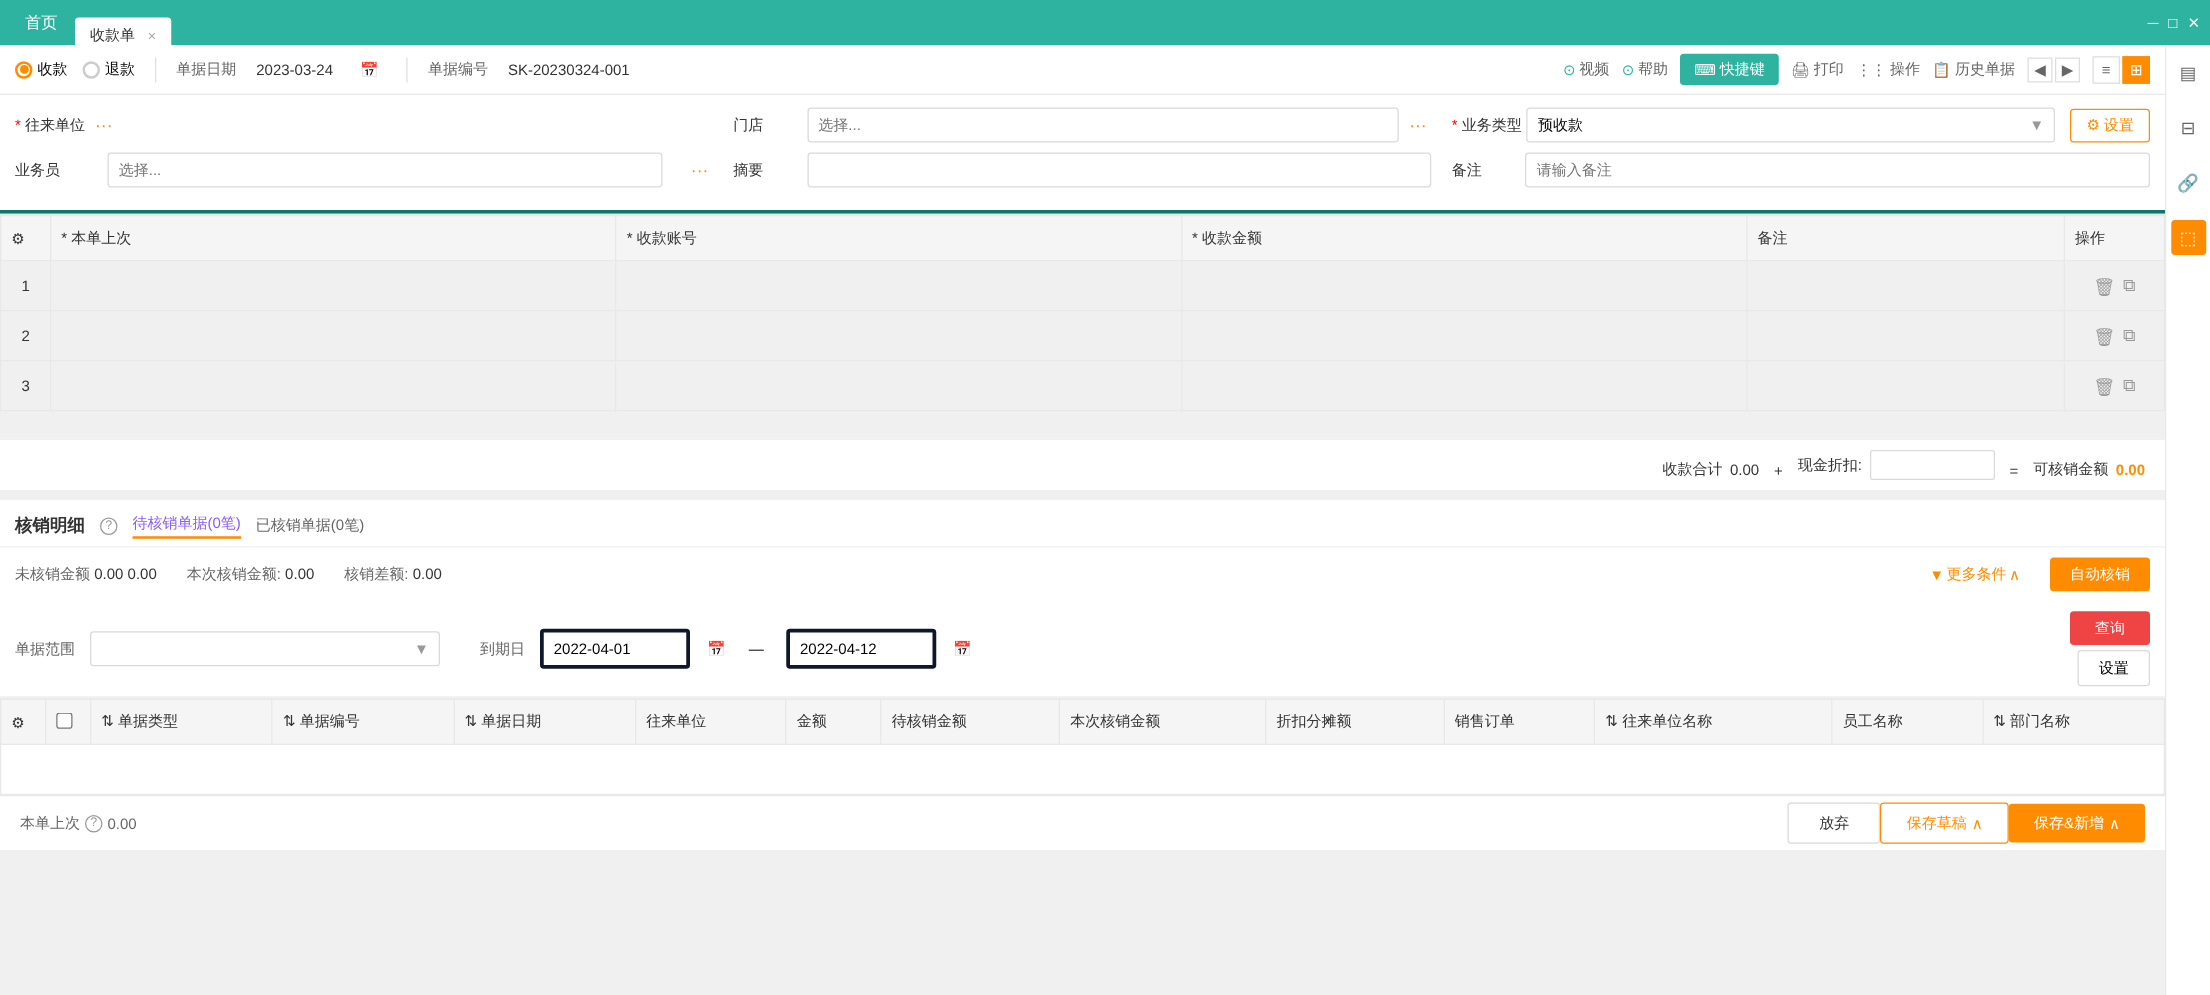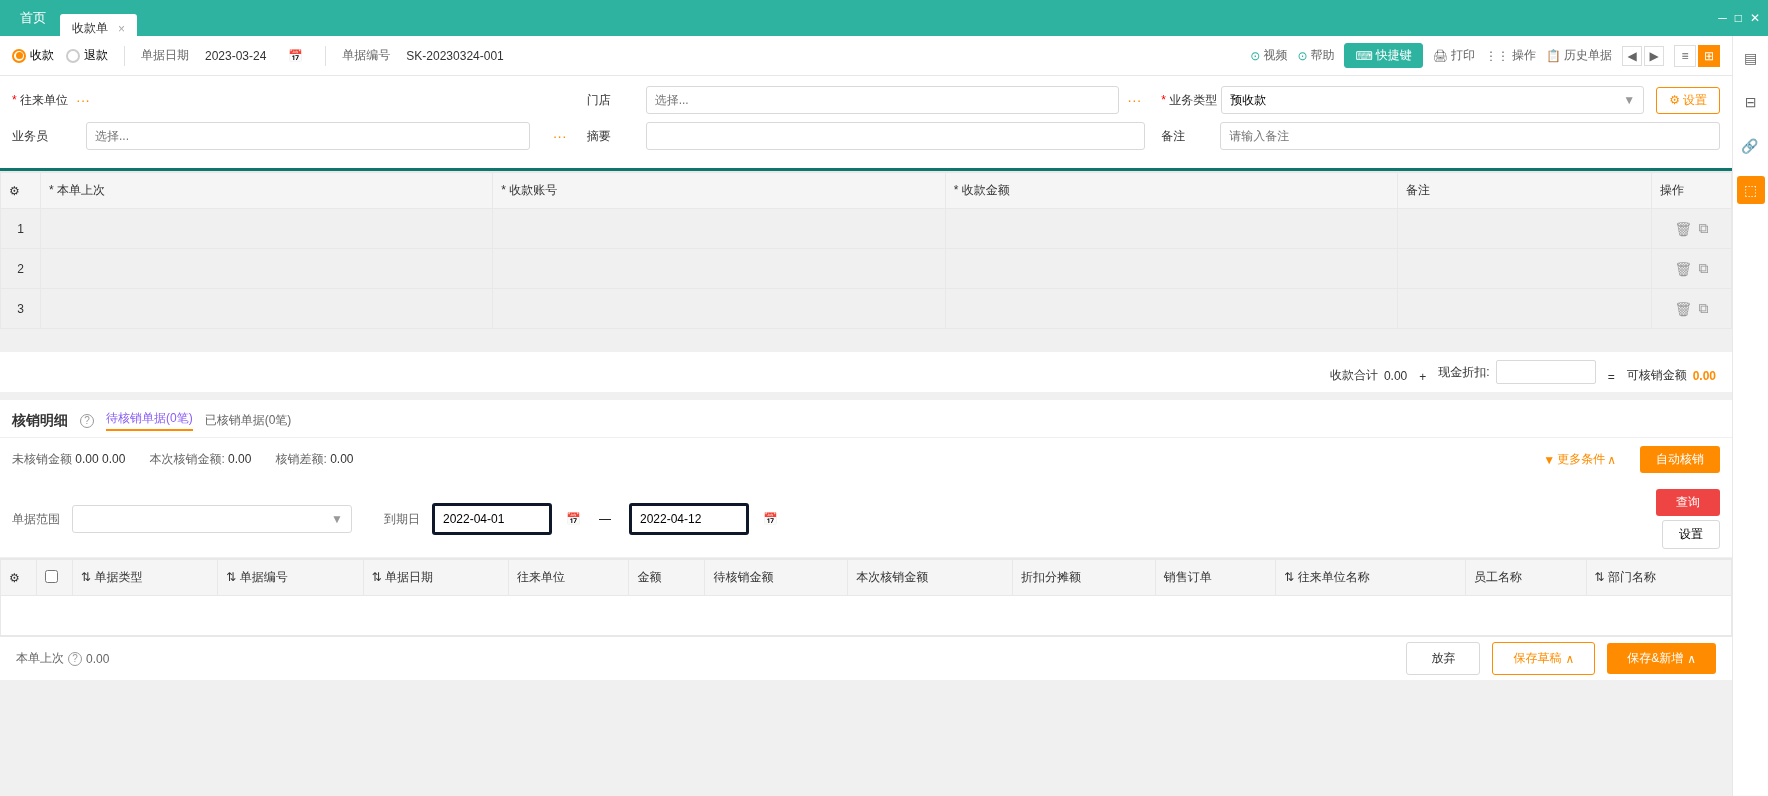--- a/index.html
+++ b/index.html
@@ -354,21 +354,20 @@
     }
 
     
     .footer {
       height: 44px;
       display: flex;
       align-items: center;
       padding: 0 16px;
       background: #fff;
       border-top: 1px solid #e8e8e8;
-      gap: 12px;
     }
     .footer-info { color: #666; display: flex; align-items: center; gap: 4px; }
     .footer-spacer { flex: 1; }
     .btn-abandon {
       padding: 7px 24px;
       border: 1px solid #d9d9d9;
       border-radius: 3px;
       cursor: pointer;
       background: #fff;
       color: #333;

